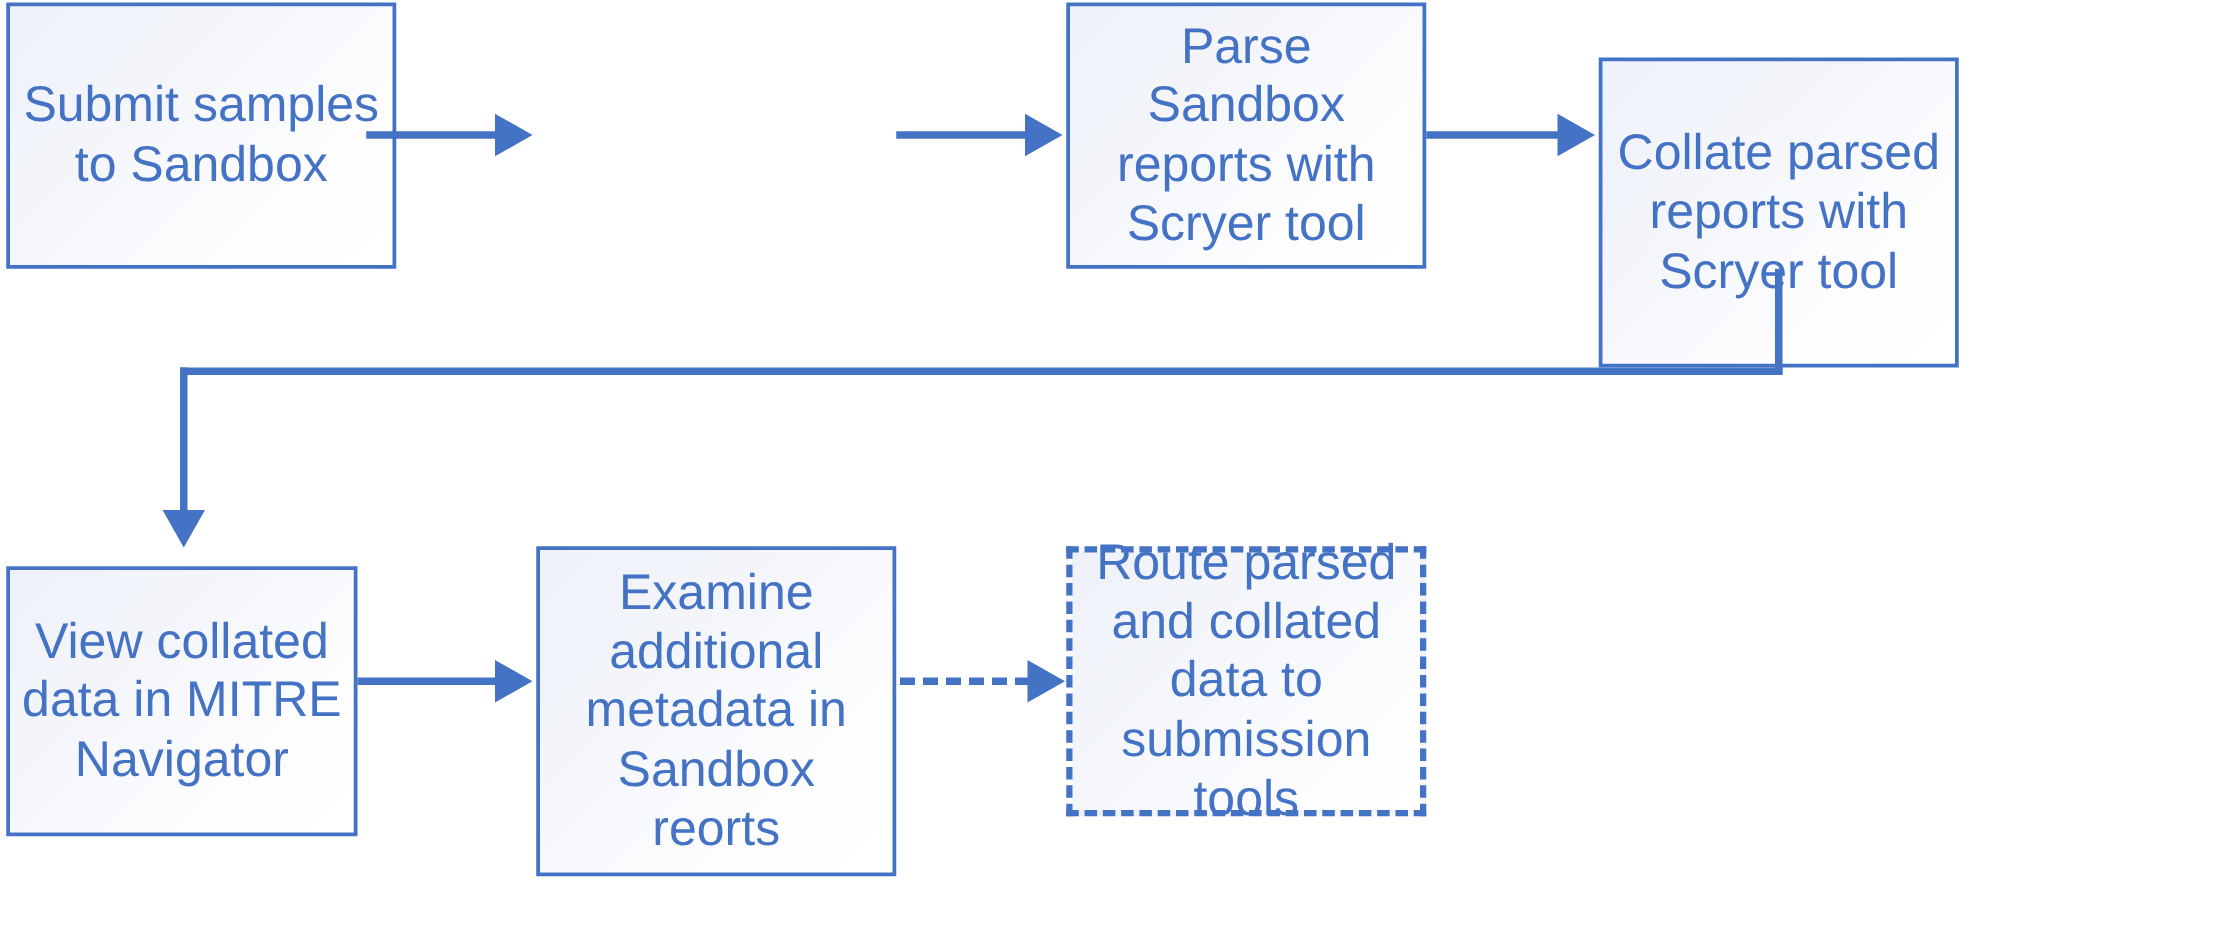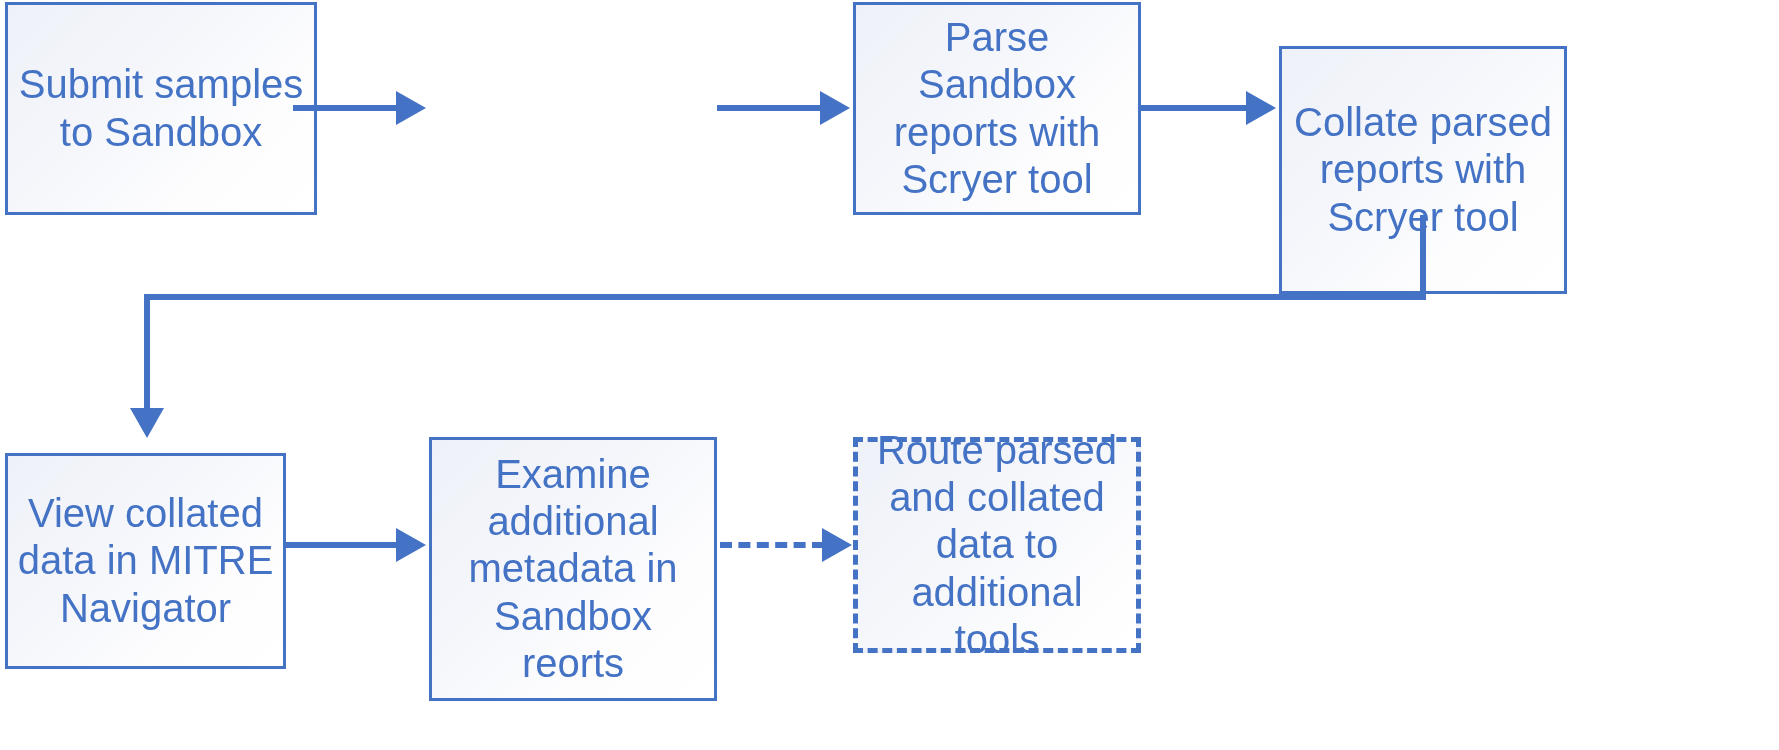--- a/index.html
+++ b/index.html
@@ -110,21 +110,21 @@
     <span class="label">Examine
 additional
 metadata in
 Sandbox reorts</span>
   </div>
 
   <div class="node dashed" style="left:853px; top:437px; width:288px; height:216px;">
     <span class="label">Route parsed
 and collated
 data to
-additional tools</span>
+submission tools</span>
   </div>
 
   <div class="edge">
     <div class="edge-line h" style="left:293px; top:105px; width:105px;"></div>
     <div class="arrowhead-right" style="left:396px; top:91px;"></div>
   </div>
 
   <div class="edge">
     <div class="edge-line h" style="left:717px; top:105px; width:105px;"></div>
     <div class="arrowhead-right" style="left:820px; top:91px;"></div>

